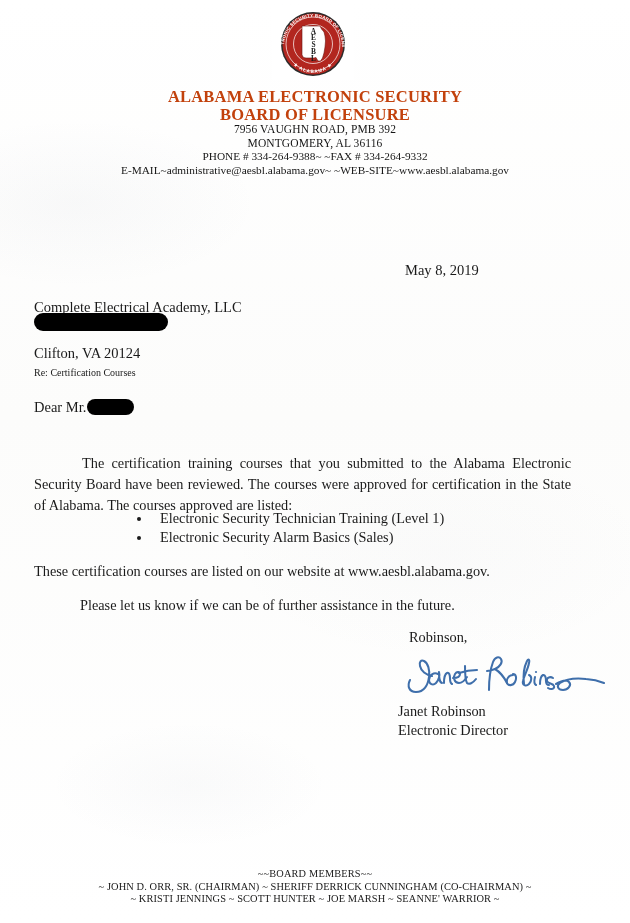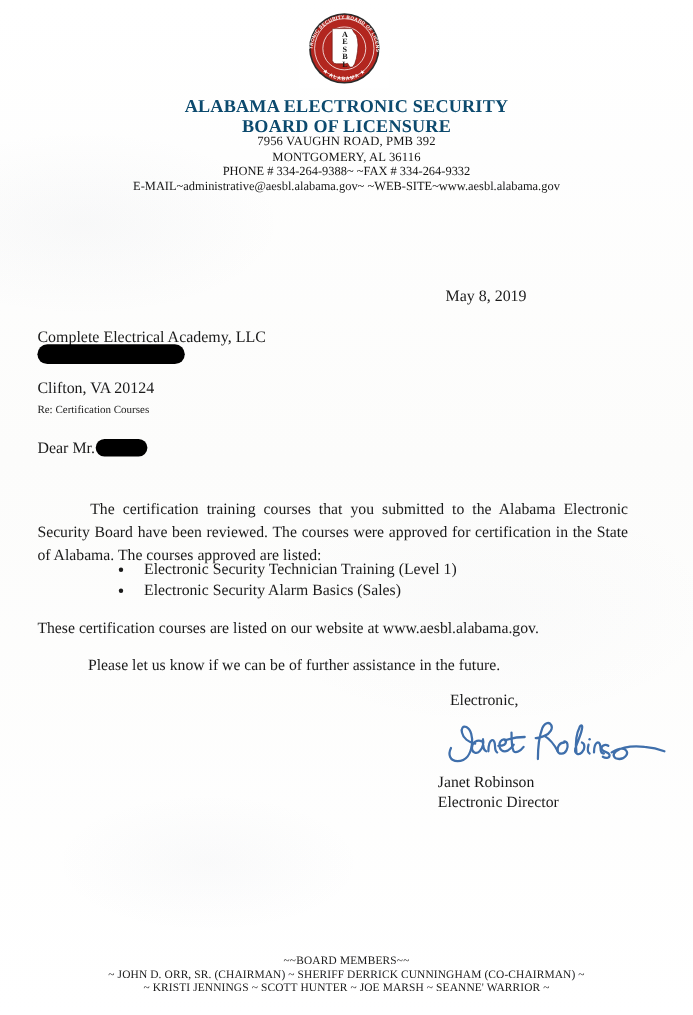--- a/index.html
+++ b/index.html
@@ -48,21 +48,21 @@
     left: 0; right: 0;
     top: 88px;
     text-align: center;
     z-index: 2;
   }
   .lh-title {
     font-weight: bold;
     font-size: 16.5px;
     letter-spacing: 0.2px;
     line-height: 17.5px;
-    color: #0c4a6e;
+    color: #c2410c;
   }
   .lh-addr {
     font-size: 11.5px;
     line-height: 13.6px;
     color: #151515;
     letter-spacing: 0.1px;
   }
   .lh-contact {
     font-size: 11.3px;
     line-height: 13.8px;
@@ -133,21 +133,21 @@
   #course-list {
     position: absolute;
     left: 101px;
     top: 509px;
     margin: 0;
     padding: 0 0 0 22px;
     font-size: 14.3px;
     line-height: 19px;
     z-index: 2;
   }
-  #course-list li { padding-left: 8px; }
+  #course-list li { padding-left: 8px; margin-left: 29px; }
   #para-2 {
     position: absolute;
     left: 34px;
     top: 563px;
     font-size: 14.3px;
     z-index: 2;
   }
   #para-3 {
     position: absolute;
     left: 80px;
@@ -262,21 +262,21 @@
   <p id="para-1"><span>The certification training courses that you submitted to the Alabama Electronic Security Board have been reviewed.  The courses were </span><b>approved</b><span> for certification in the State of Alabama. The courses approved are listed:</span></p>
 
   <ul id="course-list">
     <li>Electronic Security Technician Training (Level 1)</li>
     <li>Electronic Security Alarm Basics (Sales)</li>
   </ul>
 
   <div id="para-3">Please let us know if we can be of further assistance in the future.</div>
   <div id="para-2">These certification courses are listed on our website at www.aesbl.alabama.gov.</div>
 
-  <div id="closing">Electronic,</div>
+  <div id="closing">Robinson,</div>
 
   <svg id="signature-svg" viewBox="0 0 210 56">
     <g fill="none" stroke="#3f6fab" stroke-width="2.05" stroke-linecap="round" stroke-linejoin="round">
 
       <path d="M7,30 C4,36 6,42 13,42 C21,42 25,35 26,27 C27,20 25,13 21,11 C18,9.5 16,12 17,16 C18,21 23,25 29,26"></path>
 
       <path d="M35,24 C31,22 26,25 26,30 C26,34 30,36 33,33 C36,30 37,25 36,22 C36,27 36,32 39,33"></path>
 
       <path d="M41,33 C41,28 42,24 44,23 C46,22 47,25 47,28 C47,31 47,33 49,34"></path>
 

